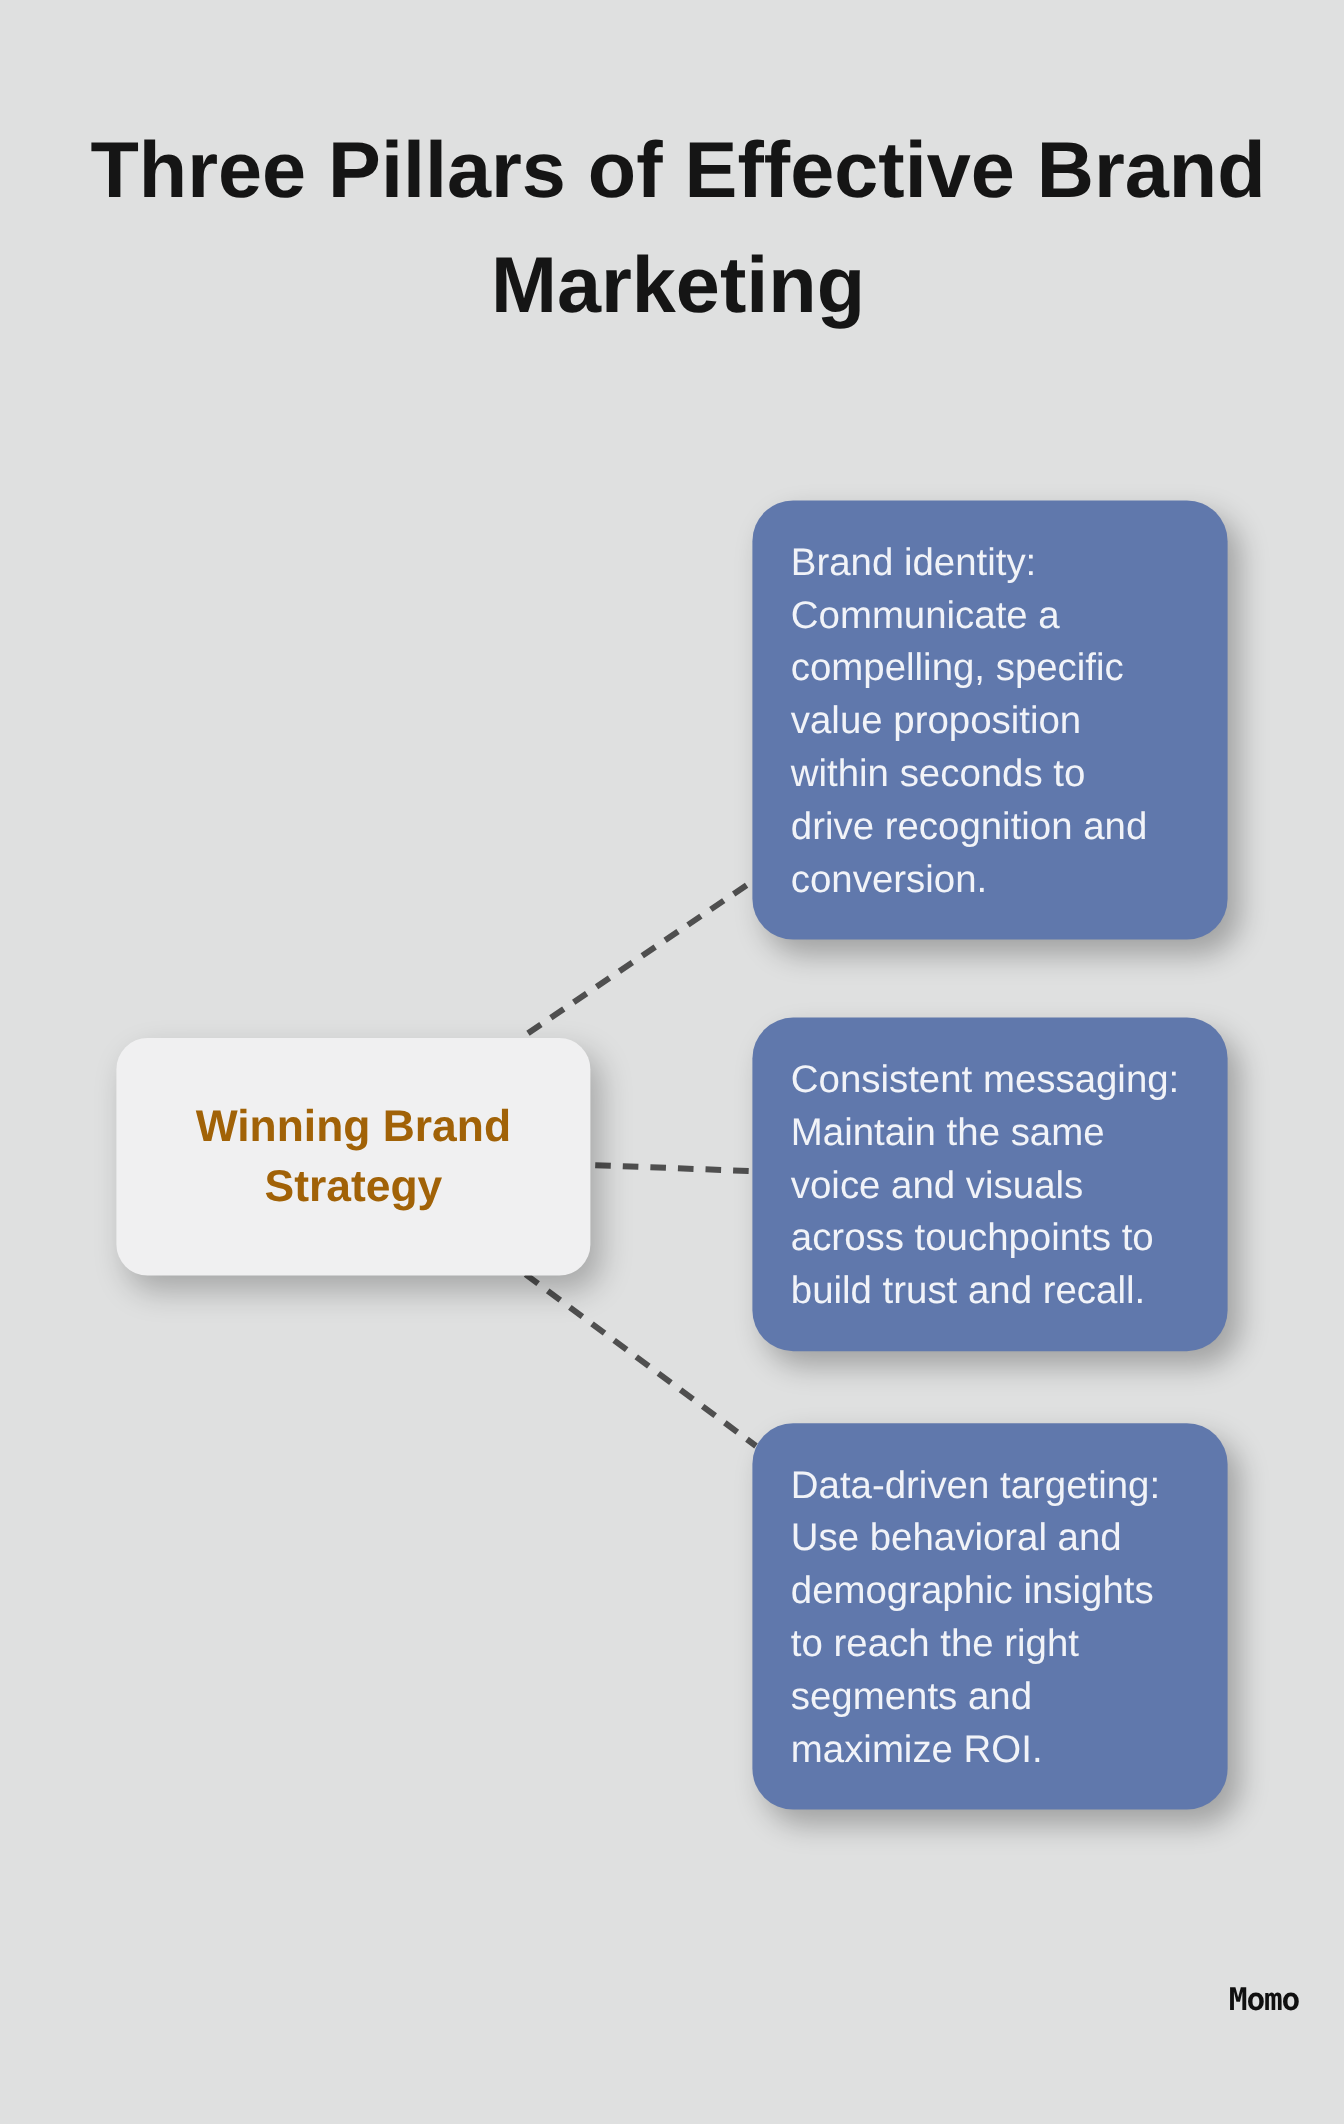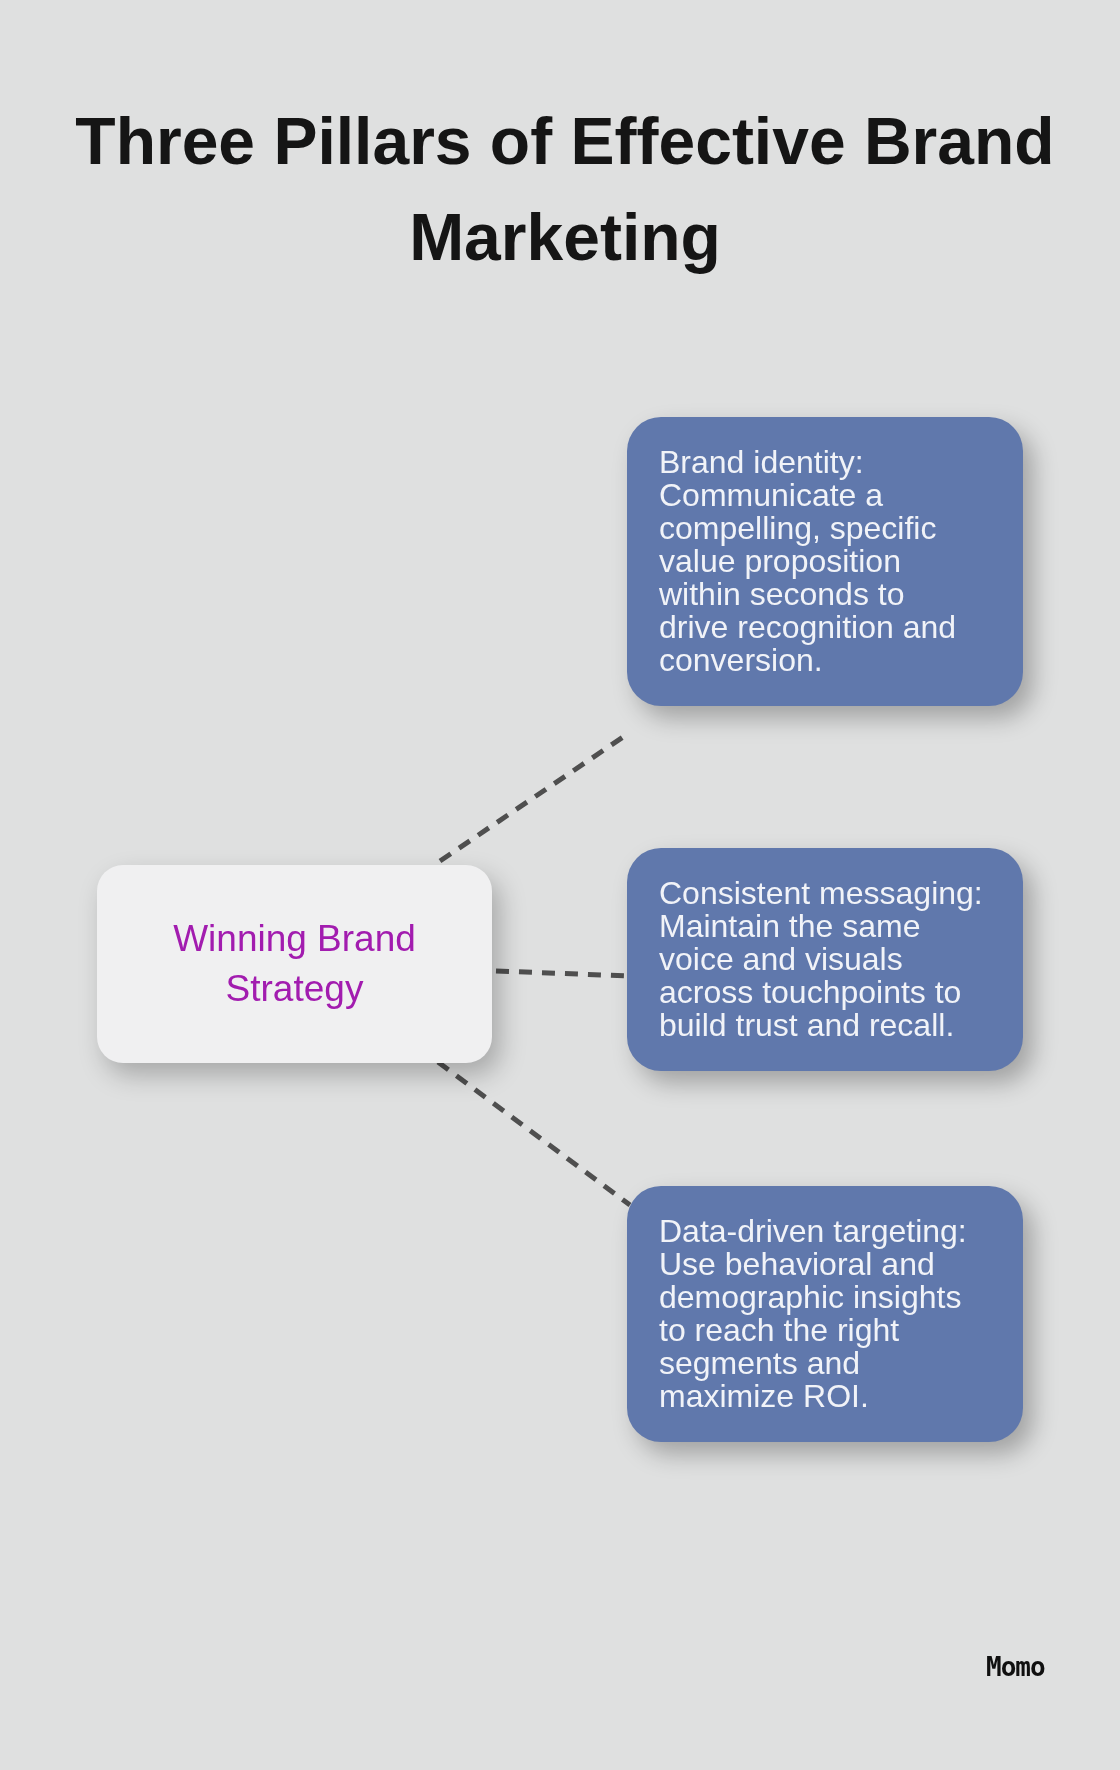--- a/index.html
+++ b/index.html
@@ -49,46 +49,46 @@
     border-radius: 26px;
     box-shadow: 8px 12px 26px rgba(0,0,0,0.25);
     display: flex;
     align-items: center;
     justify-content: center;
     text-align: center;
   }
   .center-node-label {
     font-size: 37px;
     line-height: 50px;
-    font-weight: normal;
-    color: #a21caf;
+    font-weight: bold;
+    color: #a16207;
     padding: 0 19px;
   }
   .pillar {
     position: absolute;
     left: 627px;
     width: 396px;
     background: #6078ac;
     border-radius: 34px;
     box-shadow: 10px 12px 24px rgba(0,0,0,0.28);
     box-sizing: border-box;
     padding: 29px 30px 29px 32px;
   }
   .pillar-1 { top: 417px; }
   .pillar-2 { top: 848px; }
   .pillar-3 { top: 1186px; }
   .pillar-text {
     font-size: 32px;
-    line-height: 33px;
+    line-height: 44px;
     color: #f1f3f8;
     white-space: pre-line;
   }
   .watermark {
     position: absolute;
-    left: 986px;
+    left: 1024px;
     top: 1652px;
     font-family: "DejaVu Sans Mono", "Liberation Mono", monospace;
     font-weight: bold;
     font-size: 26px;
     letter-spacing: -1px;
     color: #101010;
   }
 </style>
 </head>
 <body>

